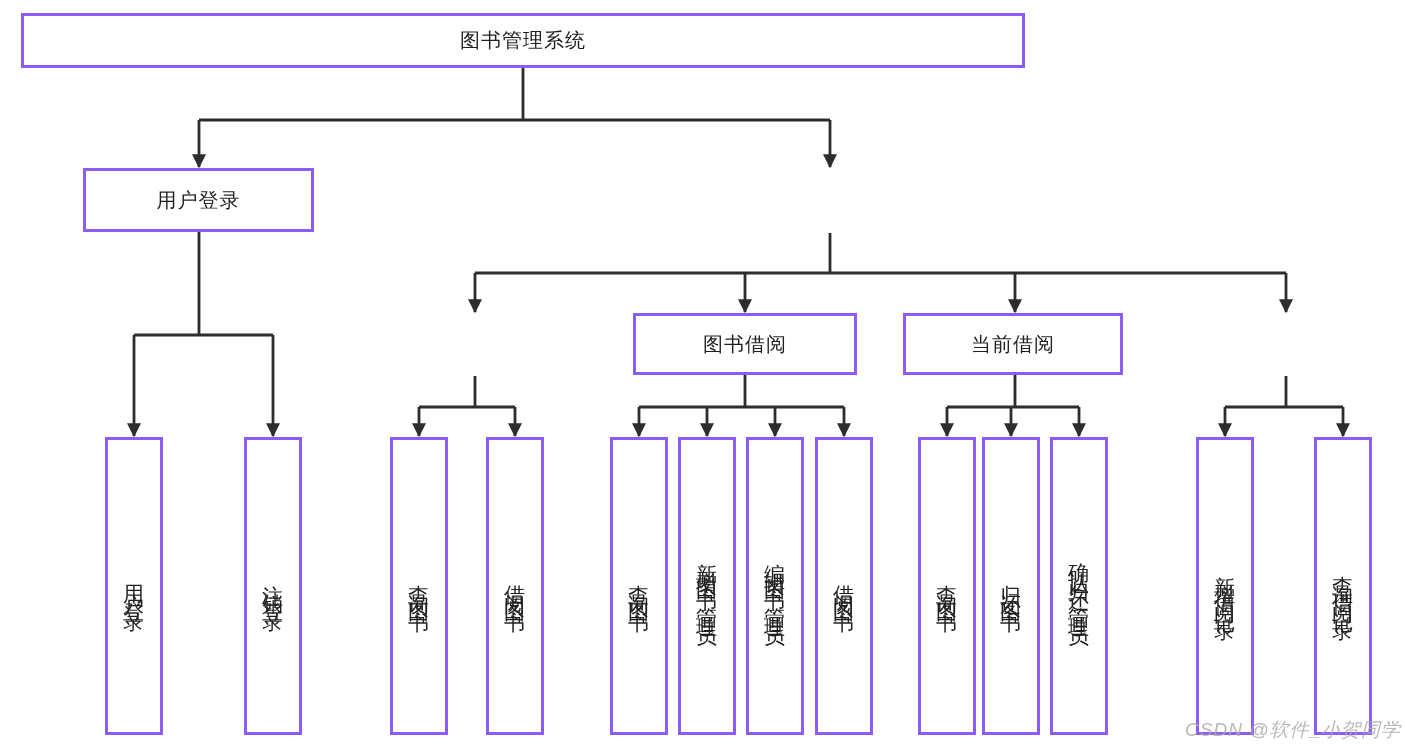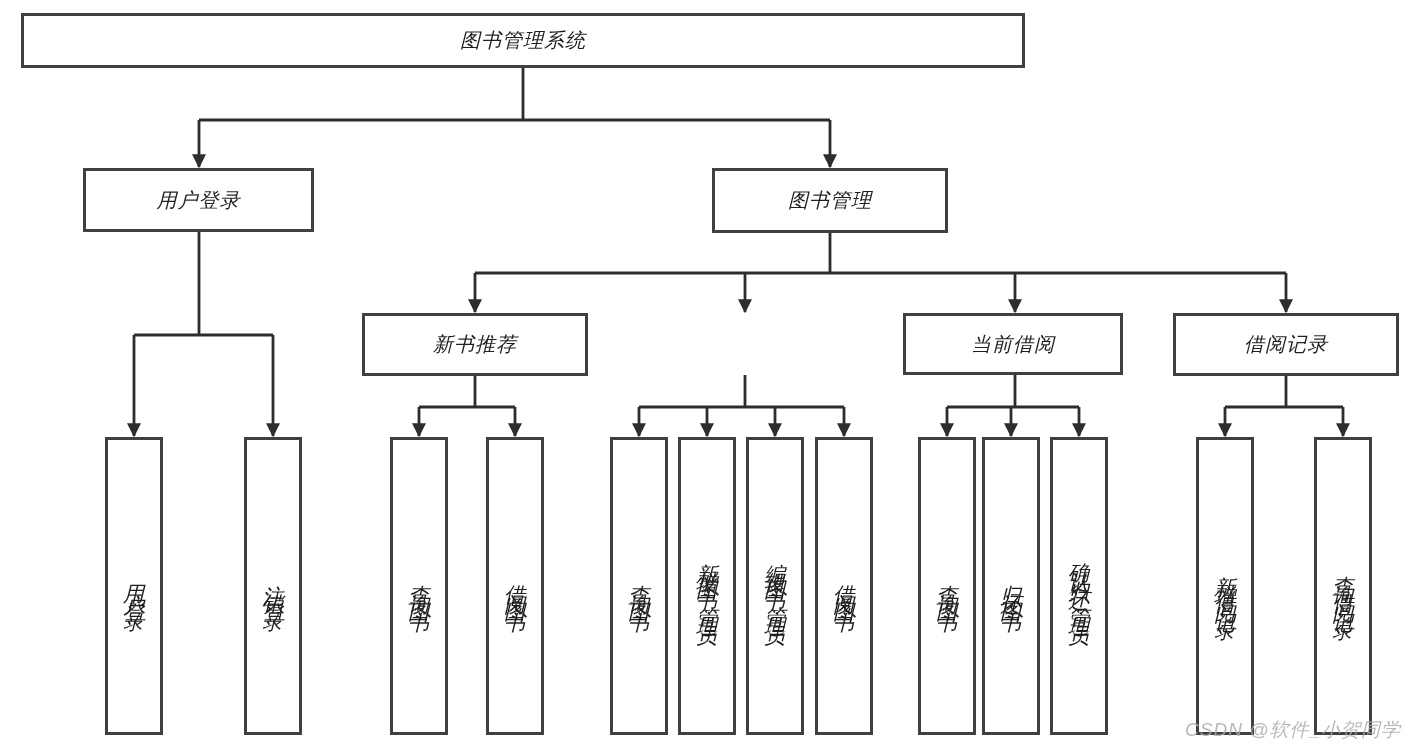--- a/index.html
+++ b/index.html
@@ -1,21 +1,21 @@
 <!DOCTYPE html>
 <html><head>
 <meta charset="utf-8">
 <style>
   html,body{margin:0;padding:0;background:#ffffff;}
   body{width:1405px;height:747px;overflow:hidden;
        font-family:"Liberation Sans",sans-serif;color:#1f1f1f;}
   .stage{position:relative;width:1405px;height:747px;background:#ffffff;}
   .connectors{position:absolute;left:0;top:0;width:1405px;height:747px;}
-  .box{position:absolute;box-sizing:border-box;border:3px solid #404040;background:#ffffff;
-       display:flex;align-items:center;justify-content:center;z-index:2;font-style:italic;}
+  .box{position:absolute;box-sizing:border-box;border:3px solid #8b5cf6;background:#ffffff;
+       display:flex;align-items:center;justify-content:center;z-index:2;}
   .ht{font-size:20px;letter-spacing:1px;white-space:nowrap;}
   .vt{writing-mode:vertical-rl;text-orientation:mixed;font-size:21px;
       letter-spacing:9px;line-height:1;white-space:nowrap;}
   .watermark{position:absolute;right:4px;bottom:4px;z-index:3;
       font-size:19px;color:rgba(171,171,171,0.85);letter-spacing:1px;white-space:nowrap;font-style:italic;}
 </style>
 </head>
 <body>
 
 <div class="stage">
@@ -77,32 +77,26 @@
     </g>
   </svg>
 
   <div class="box" style="left:21px;top:13px;width:1004px;height:55px">
     <span class="ht">图书管理系统</span>
   </div>
 
   <div class="box" style="left:83px;top:168px;width:231px;height:64px">
     <span class="ht">用户登录</span>
   </div>
-  <div class="box" style="left:712px;top:168px;width:236px;height:65px">
-    <span class="ht">图书管理</span>
-  </div>
 
-  <div class="box" style="left:362px;top:313px;width:226px;height:63px">
-    <span class="ht">新书推荐</span>
+  <div class="box" style="left:633px;top:313px;width:224px;height:62px">
+    <span class="ht">图书借阅</span>
   </div>
   <div class="box" style="left:903px;top:313px;width:220px;height:62px">
     <span class="ht">当前借阅</span>
-  </div>
-  <div class="box" style="left:1173px;top:313px;width:226px;height:63px">
-    <span class="ht">借阅记录</span>
   </div>
 
   <div class="box" style="left:105px;top:437px;width:58px;height:298px">
     <span class="vt">用户登录</span>
   </div>
   <div class="box" style="left:244px;top:437px;width:58px;height:298px">
     <span class="vt">注销登录</span>
   </div>
 
   <div class="box" style="left:390px;top:437px;width:58px;height:298px">

